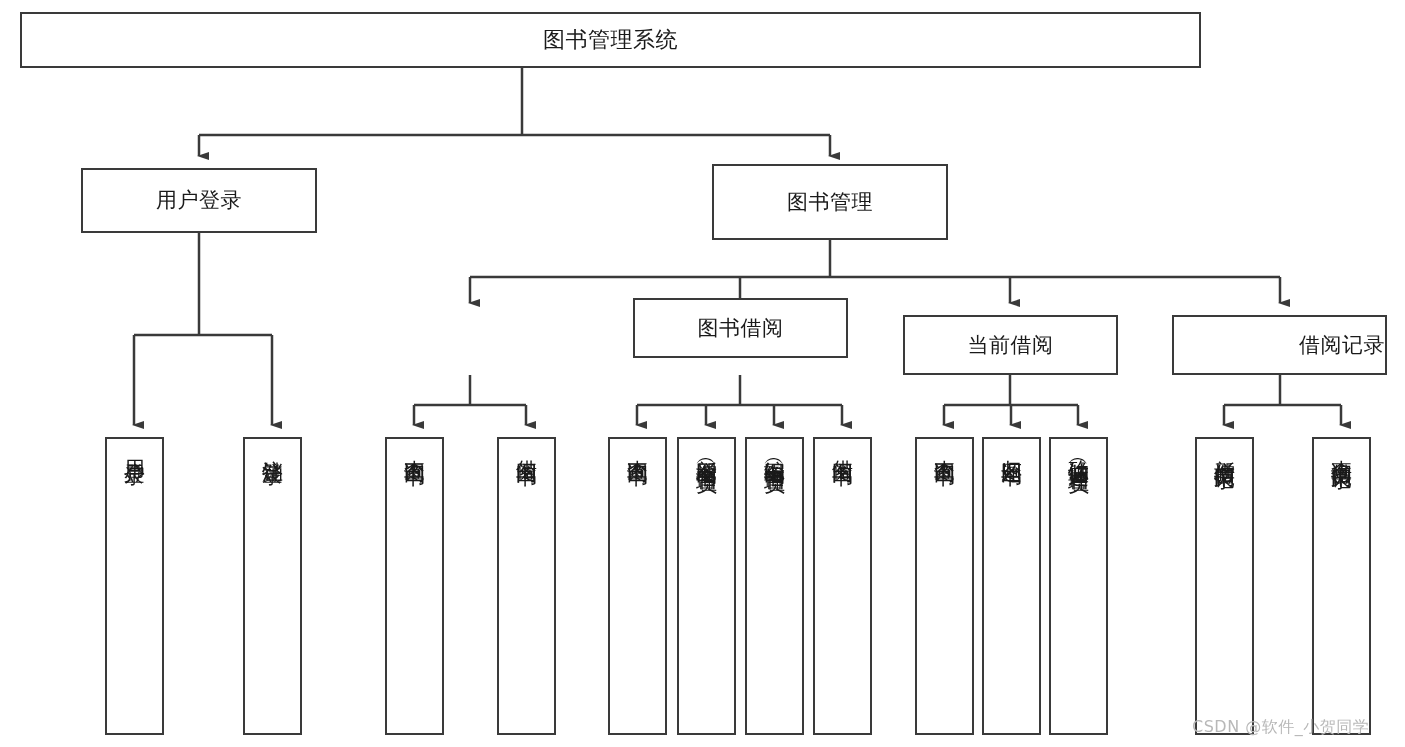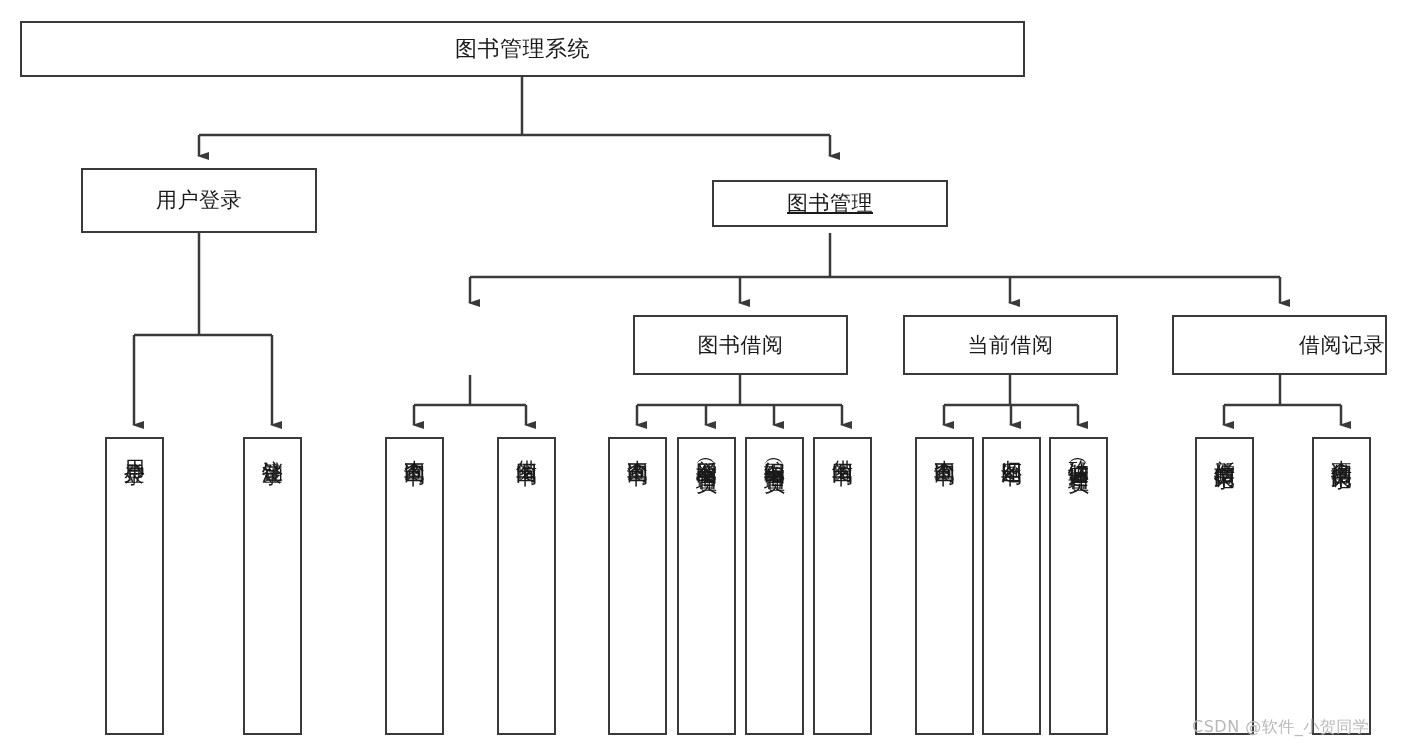--- a/index.html
+++ b/index.html
@@ -114,32 +114,32 @@
       <path d="M1011,405 L1011,425" marker-end="url(#arrow)"></path>
       <path d="M1078,405 L1078,425" marker-end="url(#arrow)"></path>
 
       <path d="M1280,375 L1280,405"></path>
       <path d="M1224,405 L1341,405"></path>
       <path d="M1224,405 L1224,425" marker-end="url(#arrow)"></path>
       <path d="M1341,405 L1341,425" marker-end="url(#arrow)"></path>
     </g>
   </svg>
 
-  <div class="node horiz root" style="left:20px; top:21px; width:1005px; height:56px;">
+  <div class="node horiz root" style="left:20px; top:12px; width:1181px; height:56px;">
     <span class="label">图书管理系统</span>
   </div>
 
   <div class="node horiz" style="left:81px; top:168px; width:236px; height:65px;">
     <span class="label">用户登录</span>
   </div>
-  <div class="node horiz" style="left:712px; top:180px; width:236px; height:47px;text-decoration:underline;">
+  <div class="node horiz" style="left:712px; top:164px; width:236px; height:76px;">
     <span class="label">图书管理</span>
   </div>
 
-  <div class="node horiz" style="left:633px; top:315px; width:215px; height:60px;justify-content:center;">
+  <div class="node horiz" style="left:633px; top:298px; width:215px; height:60px;justify-content:center;">
     <span class="label">图书借阅</span>
   </div>
   <div class="node horiz" style="left:903px; top:315px; width:215px; height:60px;">
     <span class="label">当前借阅</span>
   </div>
   <div class="node horiz" style="left:1172px; top:315px; width:215px; height:60px;justify-content:flex-end;">
     <span class="label">借阅记录</span>
   </div>
 
   <div class="node vert" style="left:105px; top:437px; width:59px; height:298px;">

